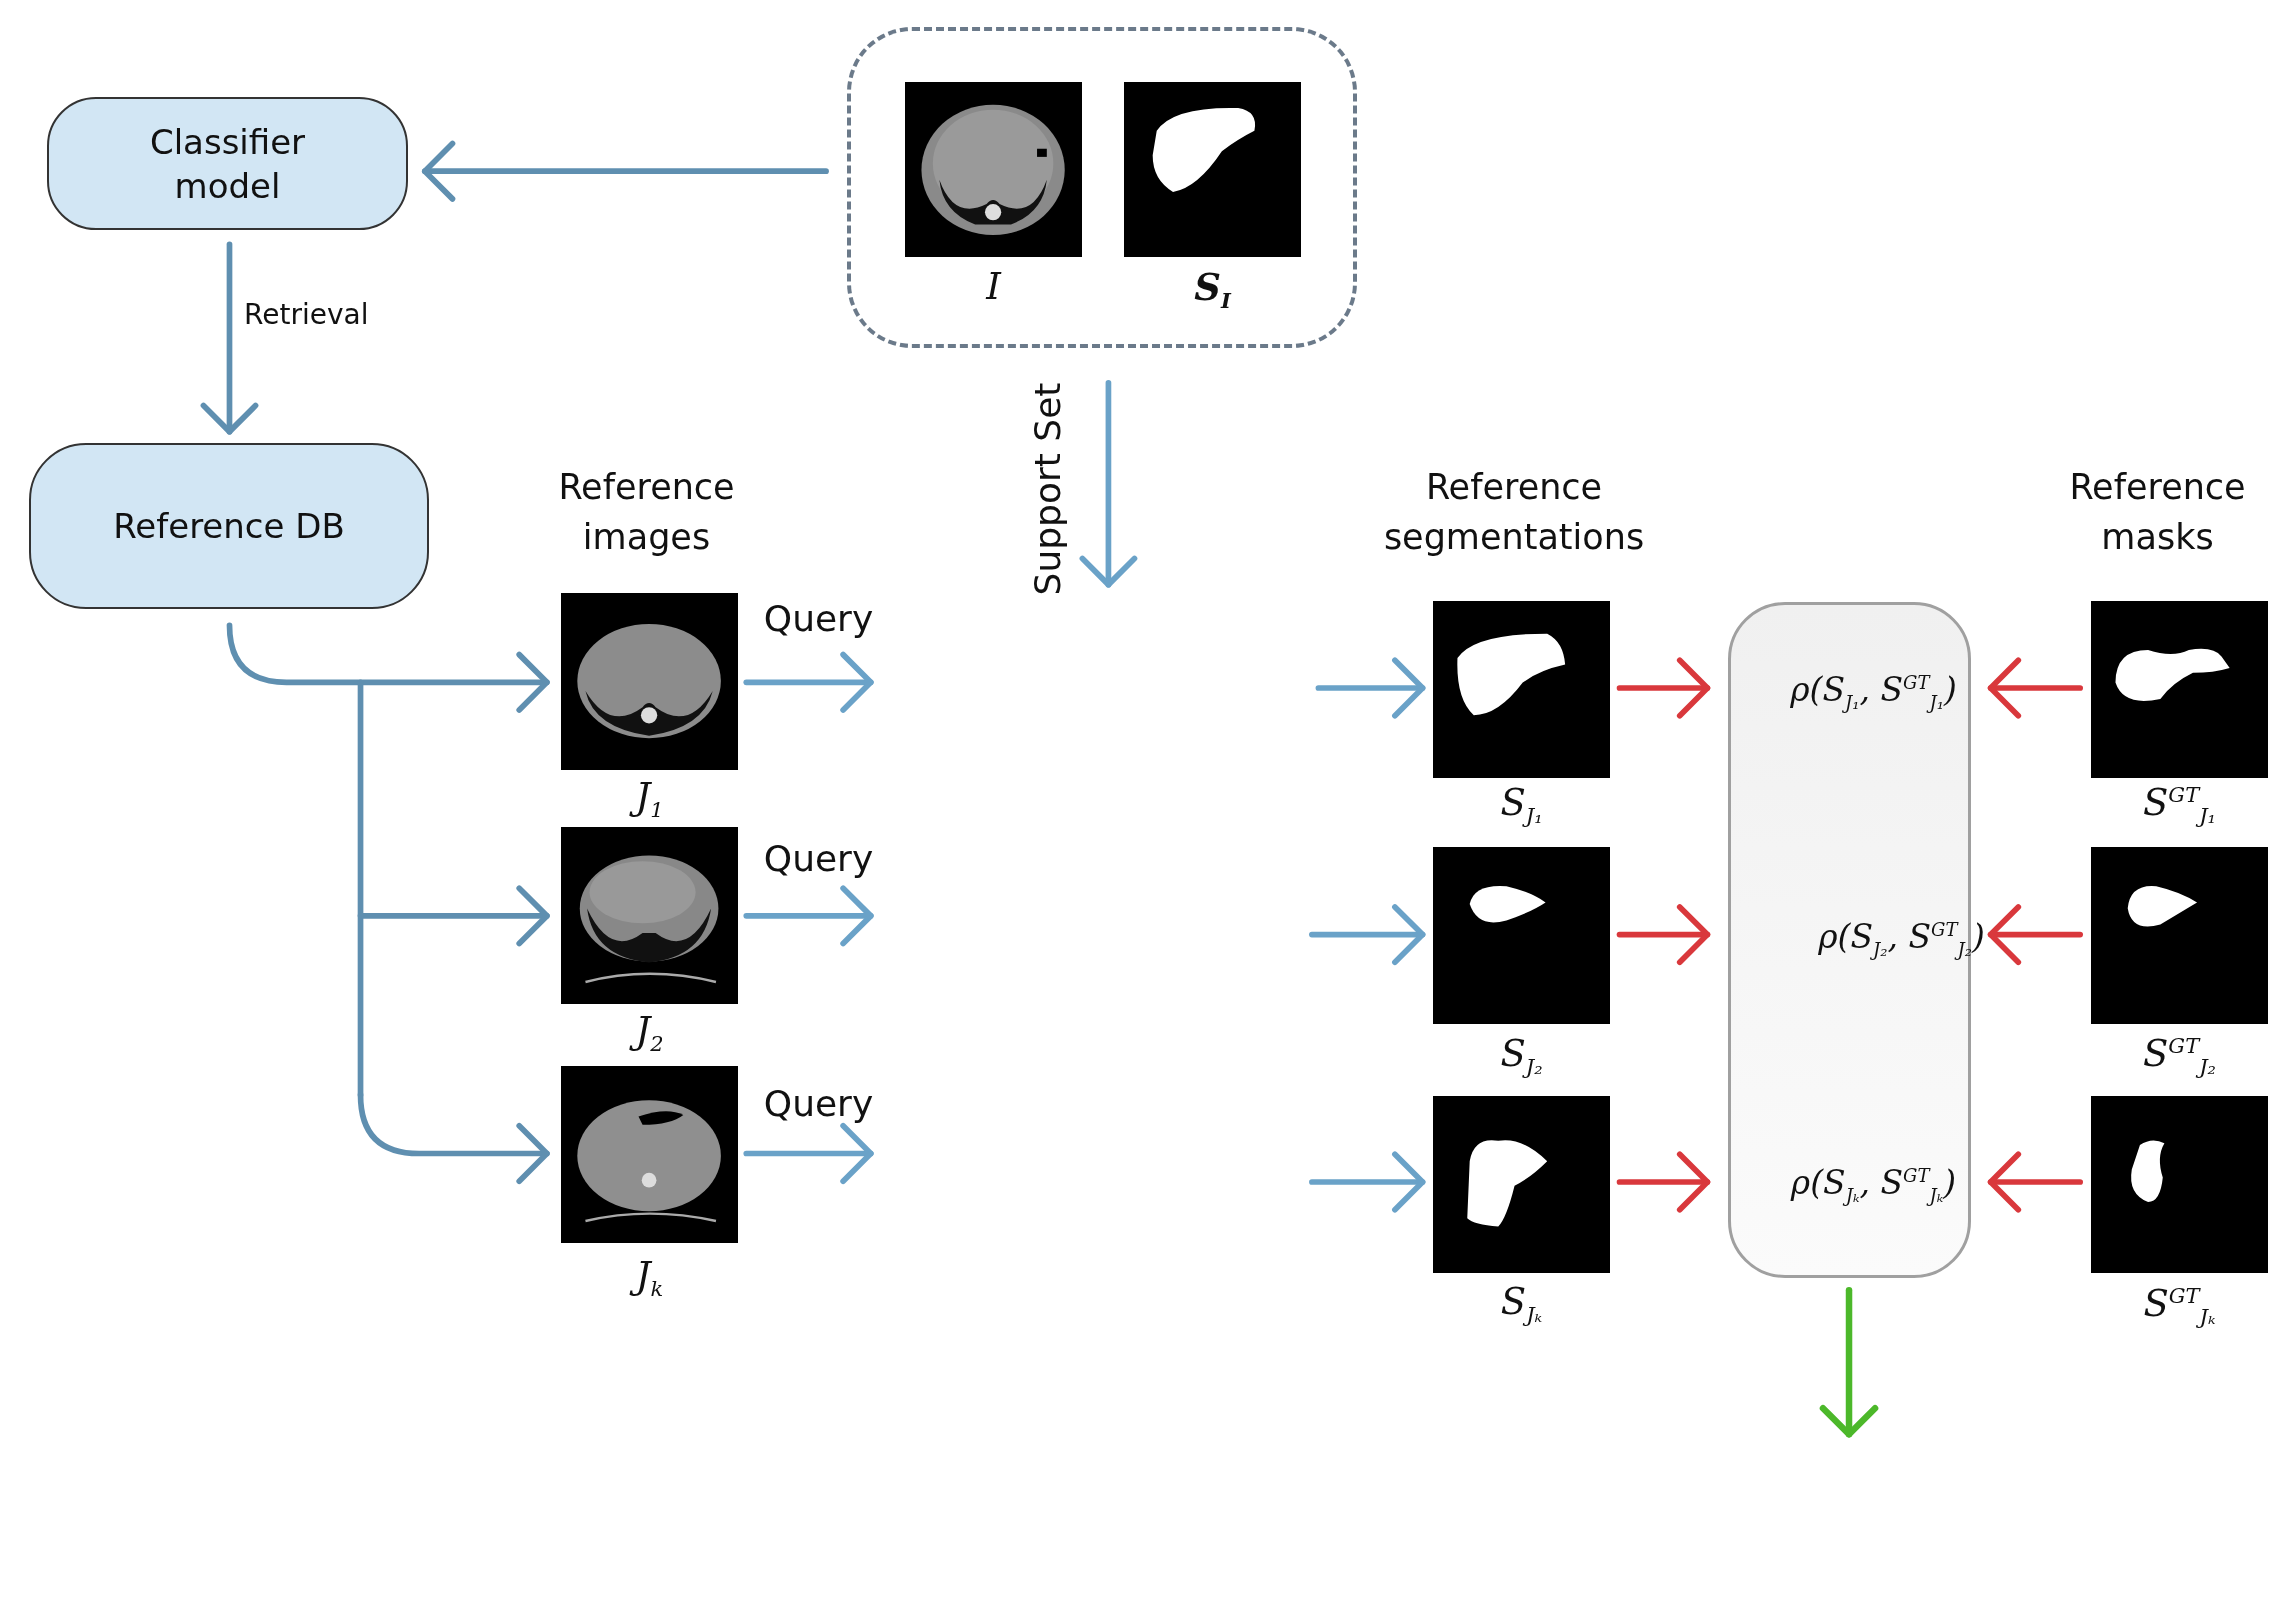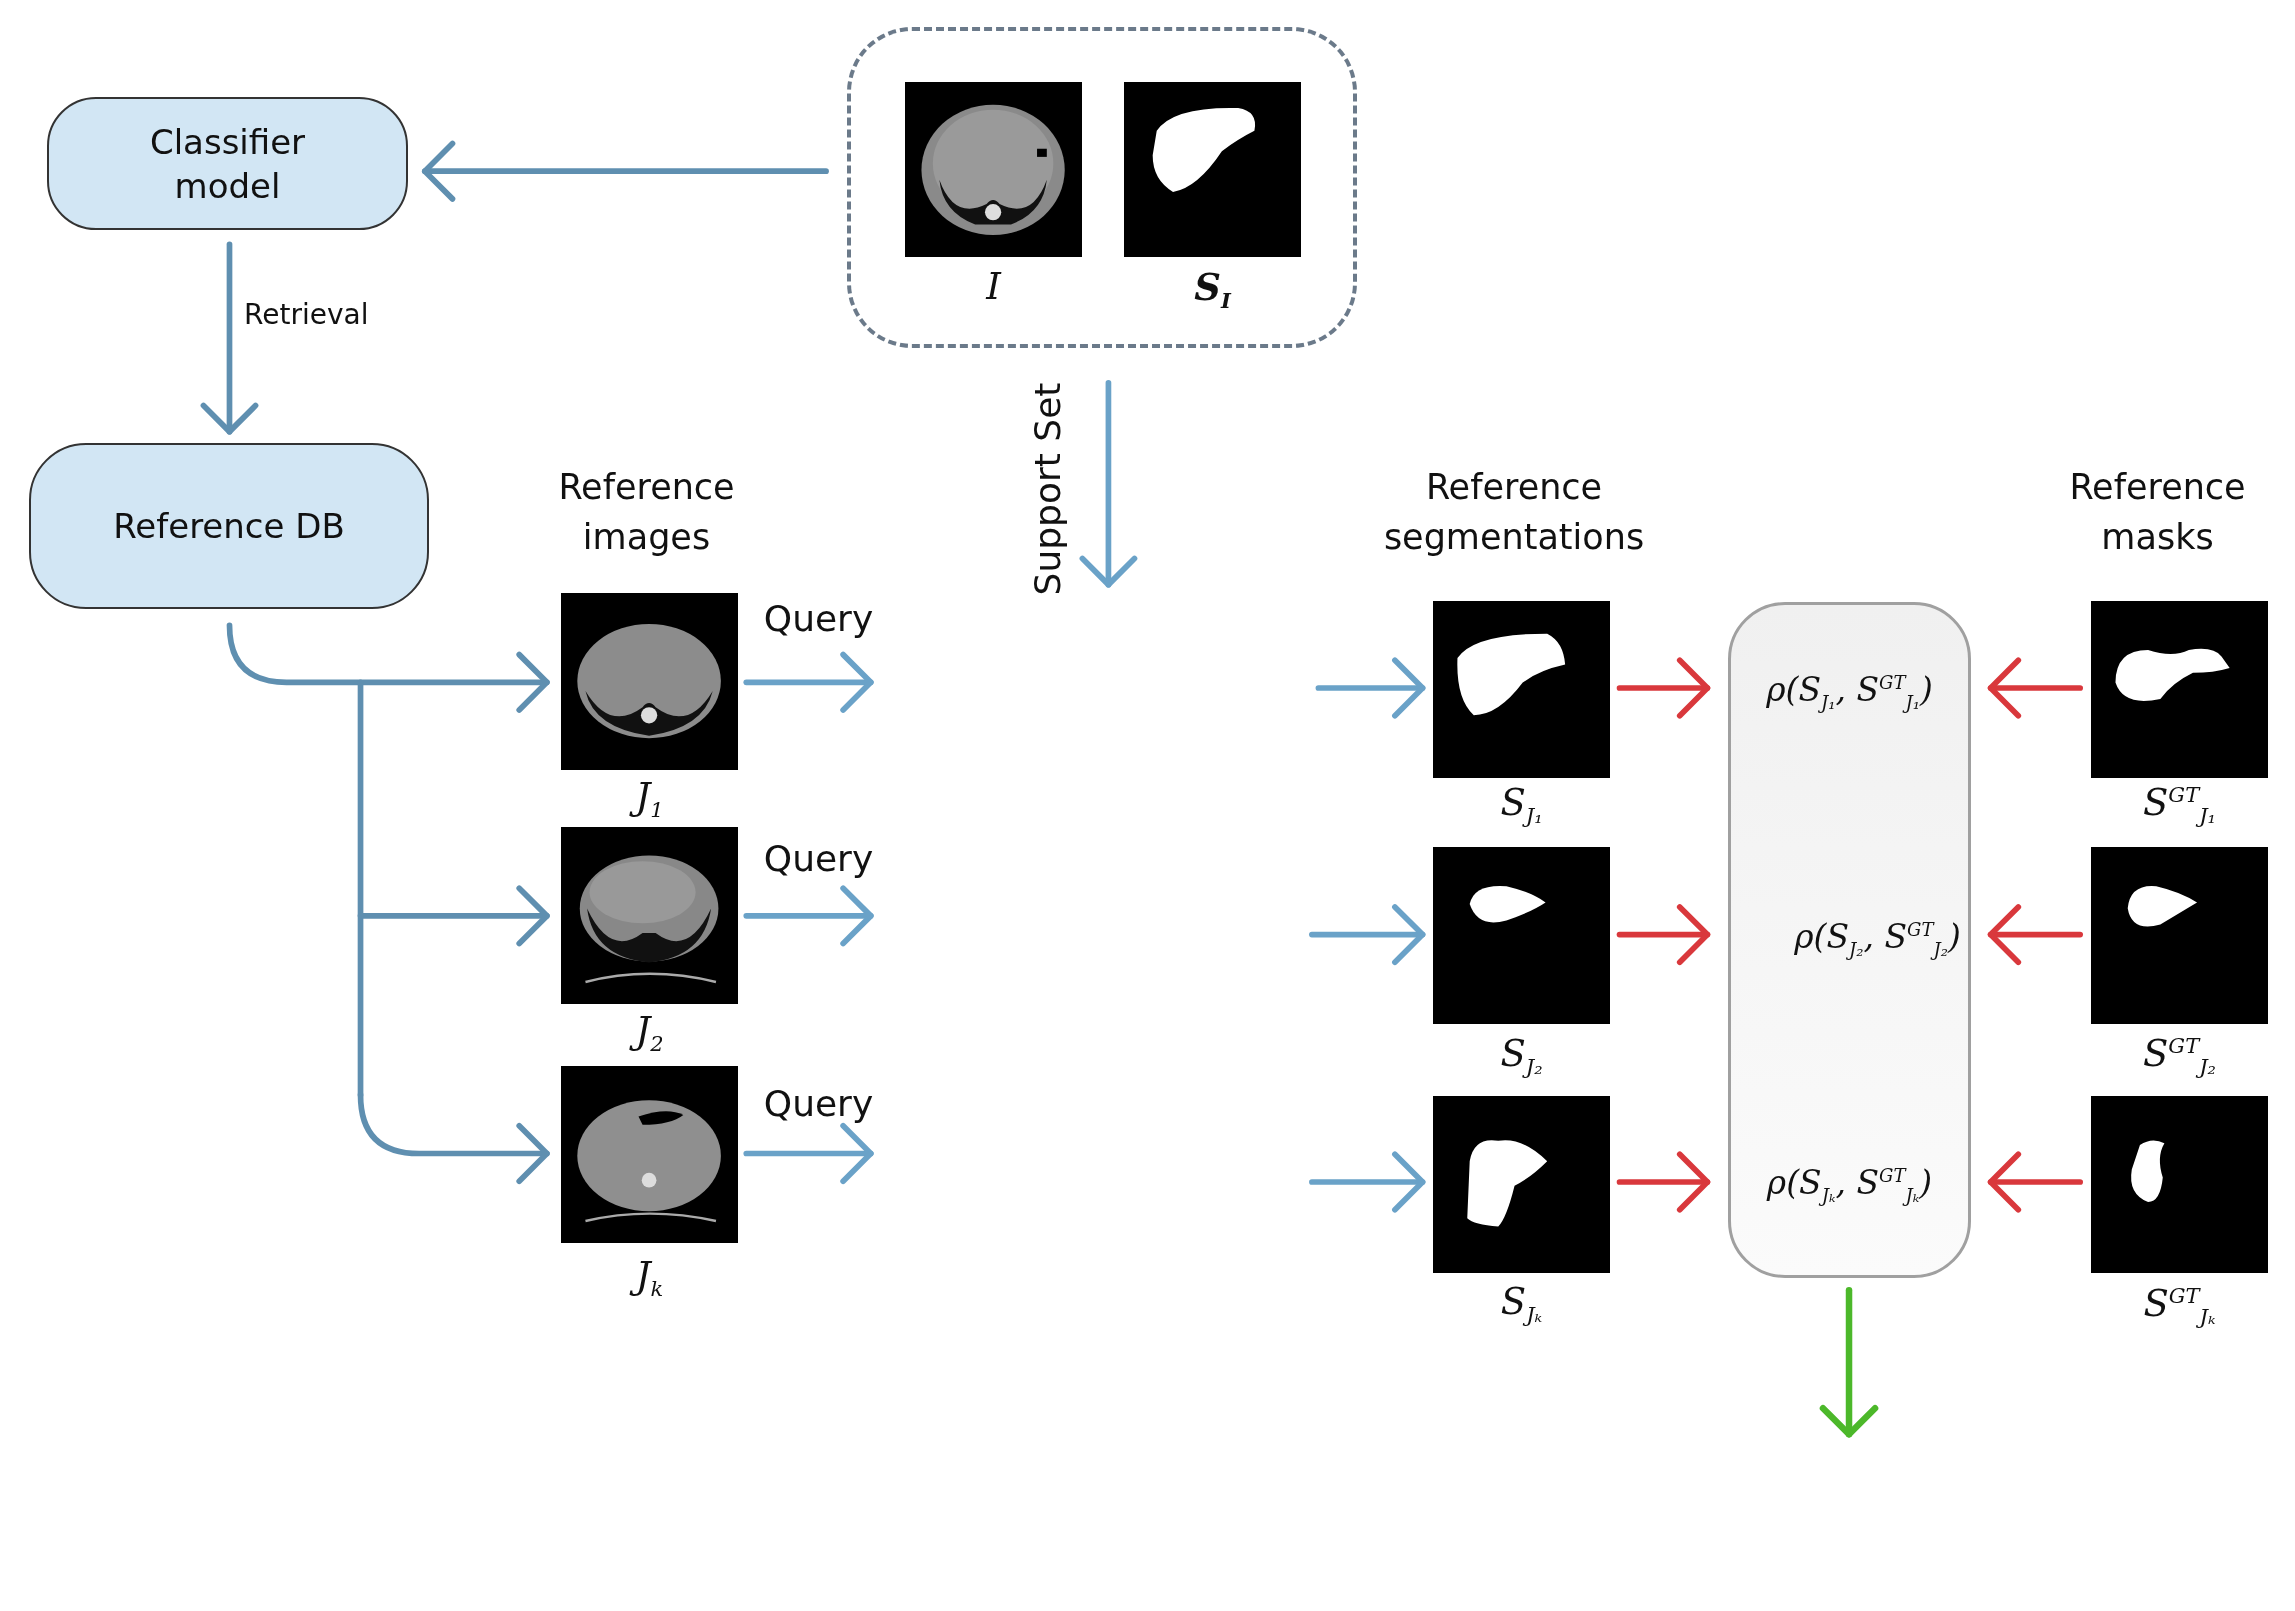--- a/index.html
+++ b/index.html
@@ -7,21 +7,21 @@
   .abs { position:absolute; }
   .box-blue { position:absolute; background:#d2e6f4; border:2.4px solid #333; box-sizing:border-box; display:flex; align-items:center; justify-content:center; text-align:center; font-size:34px; line-height:44px; }
   .support { position:absolute; left:847px; top:27px; width:510px; height:321px; border:4.9px dashed #6b7a8a; border-radius:65px; box-sizing:border-box; }
   .img { position:absolute; background:#000; overflow:hidden; }
   .label { position:absolute; text-align:center; font-size:35px; line-height:50px; }
   .math { position:absolute; font-family:"DejaVu Serif", serif; font-style:italic; font-size:37px; text-align:center; white-space:nowrap; }
   .math sub, .math sup { font-size:21px; }
   .classifier { position:absolute; left:898px; top:618px; width:401px; height:677px; border:3.3px solid #7aa6c9; border-radius:46px; box-sizing:border-box; background:linear-gradient(#d6e8f6, #ffffff); display:flex; align-items:center; justify-content:center; text-align:center; font-size:57px; line-height:68px; }
   .classifier span { display:block; margin-top:-73px; }
   .rho { position:absolute; left:1728px; top:602px; width:243px; height:676px; border:3.3px solid #a0a0a0; border-radius:57px; box-sizing:border-box; background:linear-gradient(#f0f0f0, #fbfbfb); }
-  .rho-text { position:absolute; left:0; width:100%; text-align:center; font-family:"DejaVu Serif", serif; font-style:italic; font-size:33px; white-space:nowrap; }
+  .rho-text { position:absolute; left:0; width:100%; text-align:center; font-family:"DejaVu Serif", serif; font-style:italic; font-size:33px; white-space:nowrap;padding-left:24px; }
   .rho-text sub, .rho-text sup { font-size:18px; }
   svg.arrows { position:absolute; left:0; top:0; }
 </style>
 </head>
 <body>
 
 <div id="canvas">
 
   <svg class="arrows" width="2295" height="1612" viewBox="0 0 2820 1980">
     <g fill="none" stroke-linecap="round" stroke-linejoin="round">

